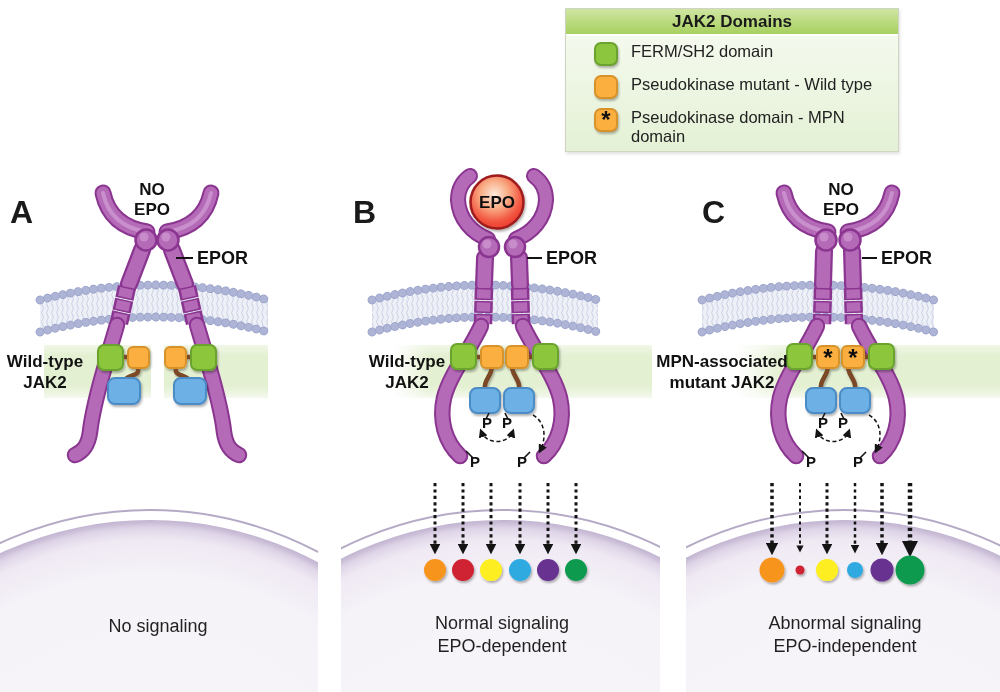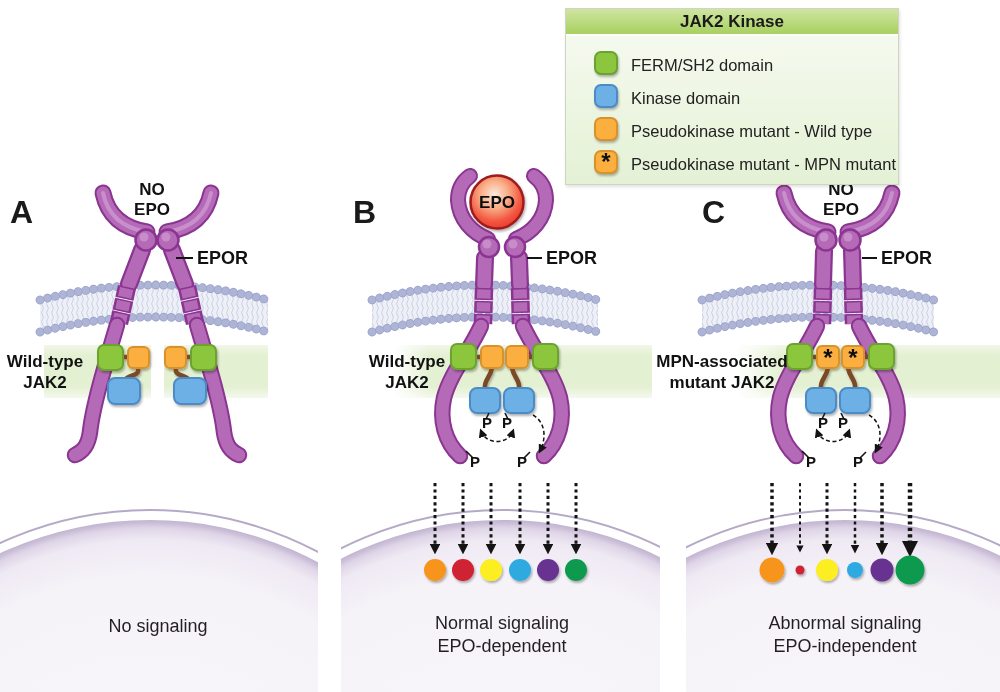--- a/index.html
+++ b/index.html
@@ -48,21 +48,21 @@
   
   .nuc-line{fill:none;stroke:#b5aac6;stroke-width:2;}
   .nuc-fill{fill:url(#nucGrad);}
 
   
   .legend{position:absolute;left:565px;top:8px;width:332px;background:linear-gradient(#f8fbf3,#e4f1d5);
           border:1px solid #cfd4c3;box-shadow:1px 2px 3px rgba(0,0,0,.12);}
   .legend-header{height:25px;line-height:25px;text-align:center;font-weight:bold;font-size:17px;color:#1a1a1a;
           background:linear-gradient(#cfe5a2,#a8d05f);border-bottom:2px solid #fff;}
   .legend-body{padding:6px 0 10px 12px;}
-  .legend-item{display:flex;align-items:flex-end;height:33px;padding-left:16px;}
+  .legend-item{display:flex;align-items:flex-start;height:33px;padding-left:16px;}
   .legend-item svg{flex:0 0 auto;filter:drop-shadow(1px 2px 1px rgba(0,0,0,.28));}
   .legend-item .txt{margin-left:13px;font-size:16.5px;color:#222;}
 </style>
 </head>
 <body>
 
 <div class="stage">
 <svg class="fig-svg" width="1000" height="692" viewBox="0 0 1000 692">
   <defs>
     <linearGradient id="bandGrad" x1="0" y1="0" x2="0" y2="1">
@@ -369,45 +369,38 @@
     <line class="ptr" x1="862" y1="258" x2="877" y2="258"></line>
     <text class="lbl-epor" x="881" y="264">EPOR</text>
     <text class="lbl-bold" x="722" y="367">MPN-associated</text>
     <text class="lbl-bold" x="722" y="388">mutant JAK2</text>
     <text class="sig" x="845" y="629">Abnormal signaling</text>
     <text class="sig" x="845" y="652">EPO-independent</text>
   </g>
 </svg>
 
 <div class="legend">
-  <div class="legend-header">JAK2 Kinase</div>
+  <div class="legend-header">JAK2 Domains</div>
   <div class="legend-body">
     <div class="legend-item">
       <svg width="24" height="24">
             <rect x="1" y="1" width="22" height="22" rx="6" stroke-width="2" fill="#8cc63e" stroke="#6aa32f"></rect>
             <text class="ast" x="12" y="20" text-anchor="middle"></text>
           </svg>
       <span class="txt">FERM/SH2 domain</span>
-    </div>
-    <div class="legend-item">
-      <svg width="24" height="24">
-            <rect x="1" y="1" width="22" height="22" rx="6" stroke-width="2" fill="#6cb0e5" stroke="#4b8cc6"></rect>
-            <text class="ast" x="12" y="20" text-anchor="middle"></text>
-          </svg>
-      <span class="txt">Kinase domain</span>
     </div>
     <div class="legend-item">
       <svg width="24" height="24">
             <rect x="1" y="1" width="22" height="22" rx="6" stroke-width="2" fill="#fbaf3f" stroke="#d8922b"></rect>
             <text class="ast" x="12" y="20" text-anchor="middle"></text>
           </svg>
       <span class="txt">Pseudokinase mutant - Wild type</span>
     </div>
     <div class="legend-item">
       <svg width="24" height="24">
             <rect x="1" y="1" width="22" height="22" rx="6" stroke-width="2" fill="#fbaf3f" stroke="#d8922b"></rect>
             <text class="ast" x="12" y="20" text-anchor="middle">*</text>
           </svg>
-      <span class="txt">Pseudokinase mutant - MPN mutant</span>
+      <span class="txt">Pseudokinase domain - MPN domain</span>
     </div>
   </div>
 </div>
 </div>
 
 </body></html>

